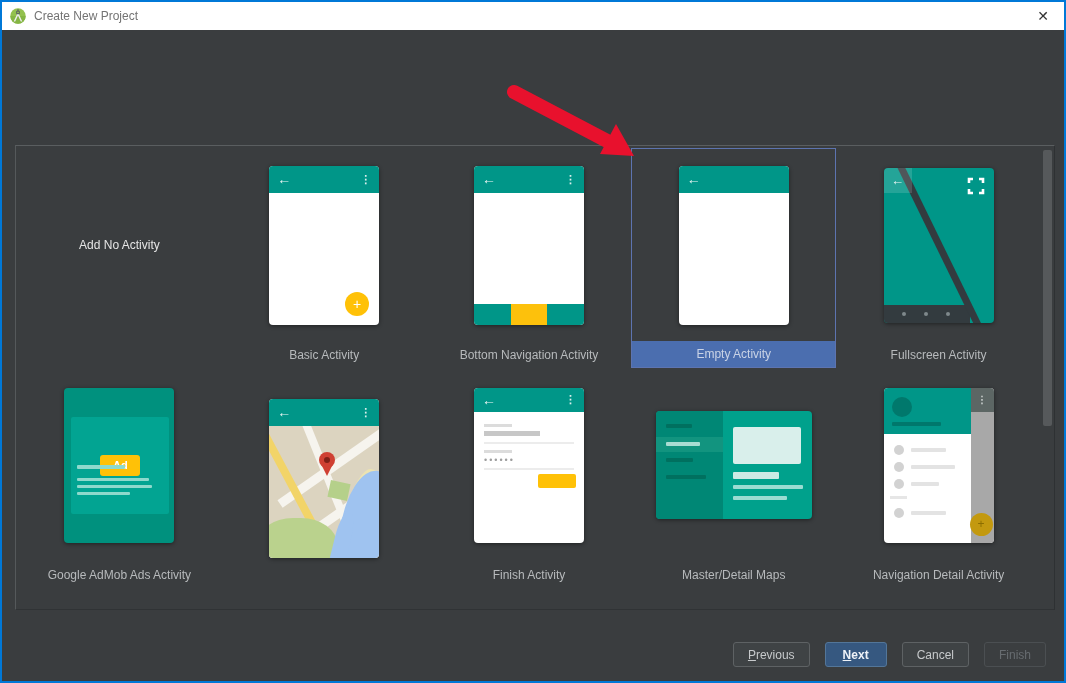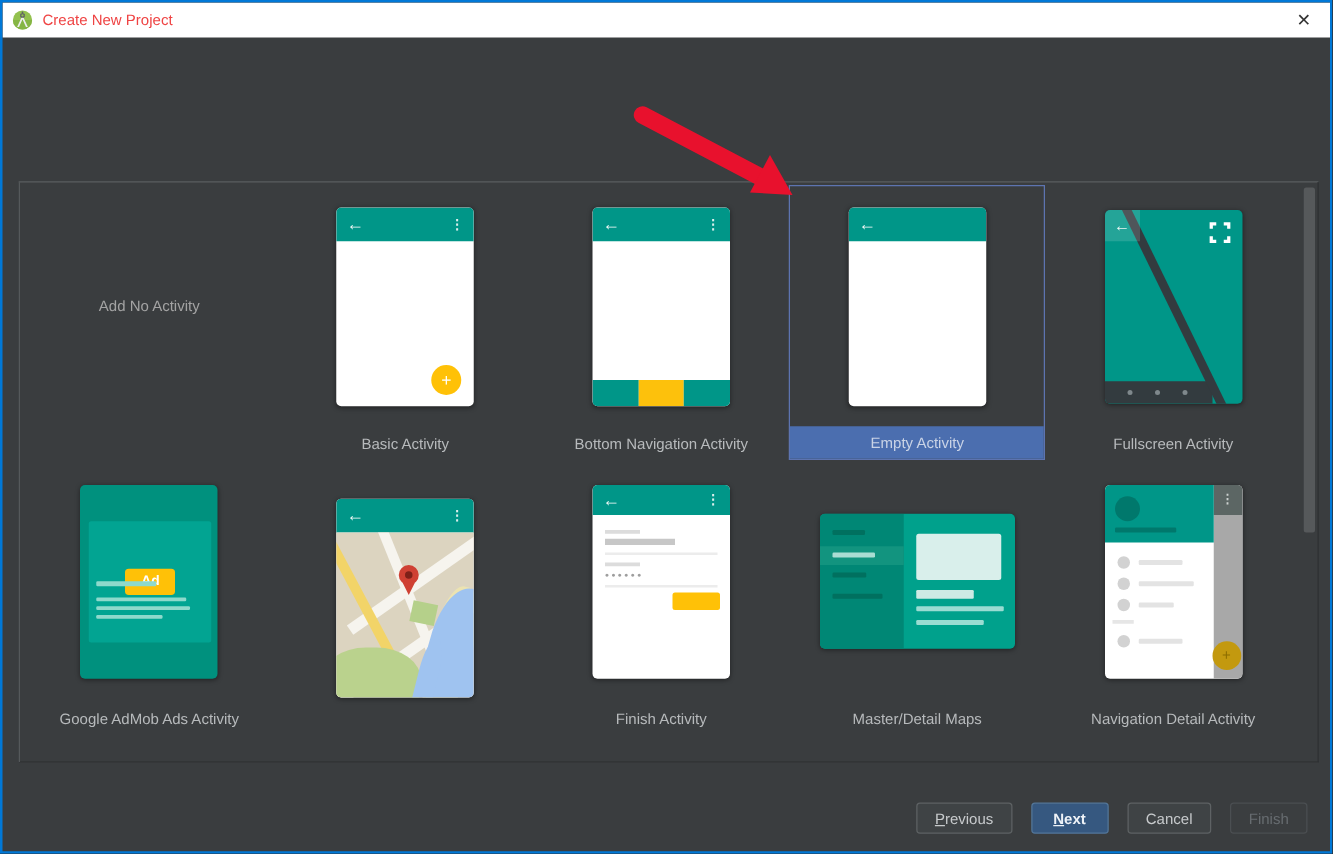--- a/index.html
+++ b/index.html
@@ -10,21 +10,21 @@
     position:relative; width:1066px; height:683px;
     border:2px solid #0078d7; background:#3a3d3f; overflow:hidden;
   }
 
   
   .titlebar {
     position:absolute; left:0; top:0; right:0; height:28px;
     background:#ffffff; display:flex; align-items:center; padding:0 8px;
   }
   .titlebar .appicon { width:16px; height:16px; margin-right:8px; }
-  .titlebar .title { font-size:12px; color:#ef4444; }
+  .titlebar .title { font-size:12px; color:#737373; }
   .titlebar .close {
     margin-left:auto; width:26px; height:20px; text-align:center;
     font-size:14px; color:#333; line-height:20px; cursor:default;
   }
 
   
   .header {
     position:absolute; left:0; top:28px; right:0; height:103px;
     background:#4a4d4f;
   }
@@ -55,21 +55,21 @@
     grid-template-rows:220px 220px;
   }
   .cell { display:flex; flex-direction:column; align-items:center; }
   .cell.sel { border:1px solid #5d74b0; }
   .thumbwrap { flex:1; width:100%; display:flex; align-items:center; justify-content:center; }
   .cellLabel {
     width:100%; height:26px; line-height:26px; text-align:center;
     font-size:12px; color:#b7babc;
   }
   .cell.sel .cellLabel { background:#4b6eaf; color:#c9d3e6; }
-  .noactivity { font-size:12px; color:#a3a3a3; }
+  .noactivity { font-size:12px; color:#e5e5e5; }
 
   
   .phone {
     width:110px; height:159px; background:#fff; border-radius:4px;
     position:relative; overflow:hidden; box-shadow:0 1px 4px rgba(0,0,0,.45);
   }
   .phone.h155 { height:155px; }
   .topbar {
     height:27px; background:#009688; display:flex; align-items:center;
     justify-content:space-between; padding:0 8px;

